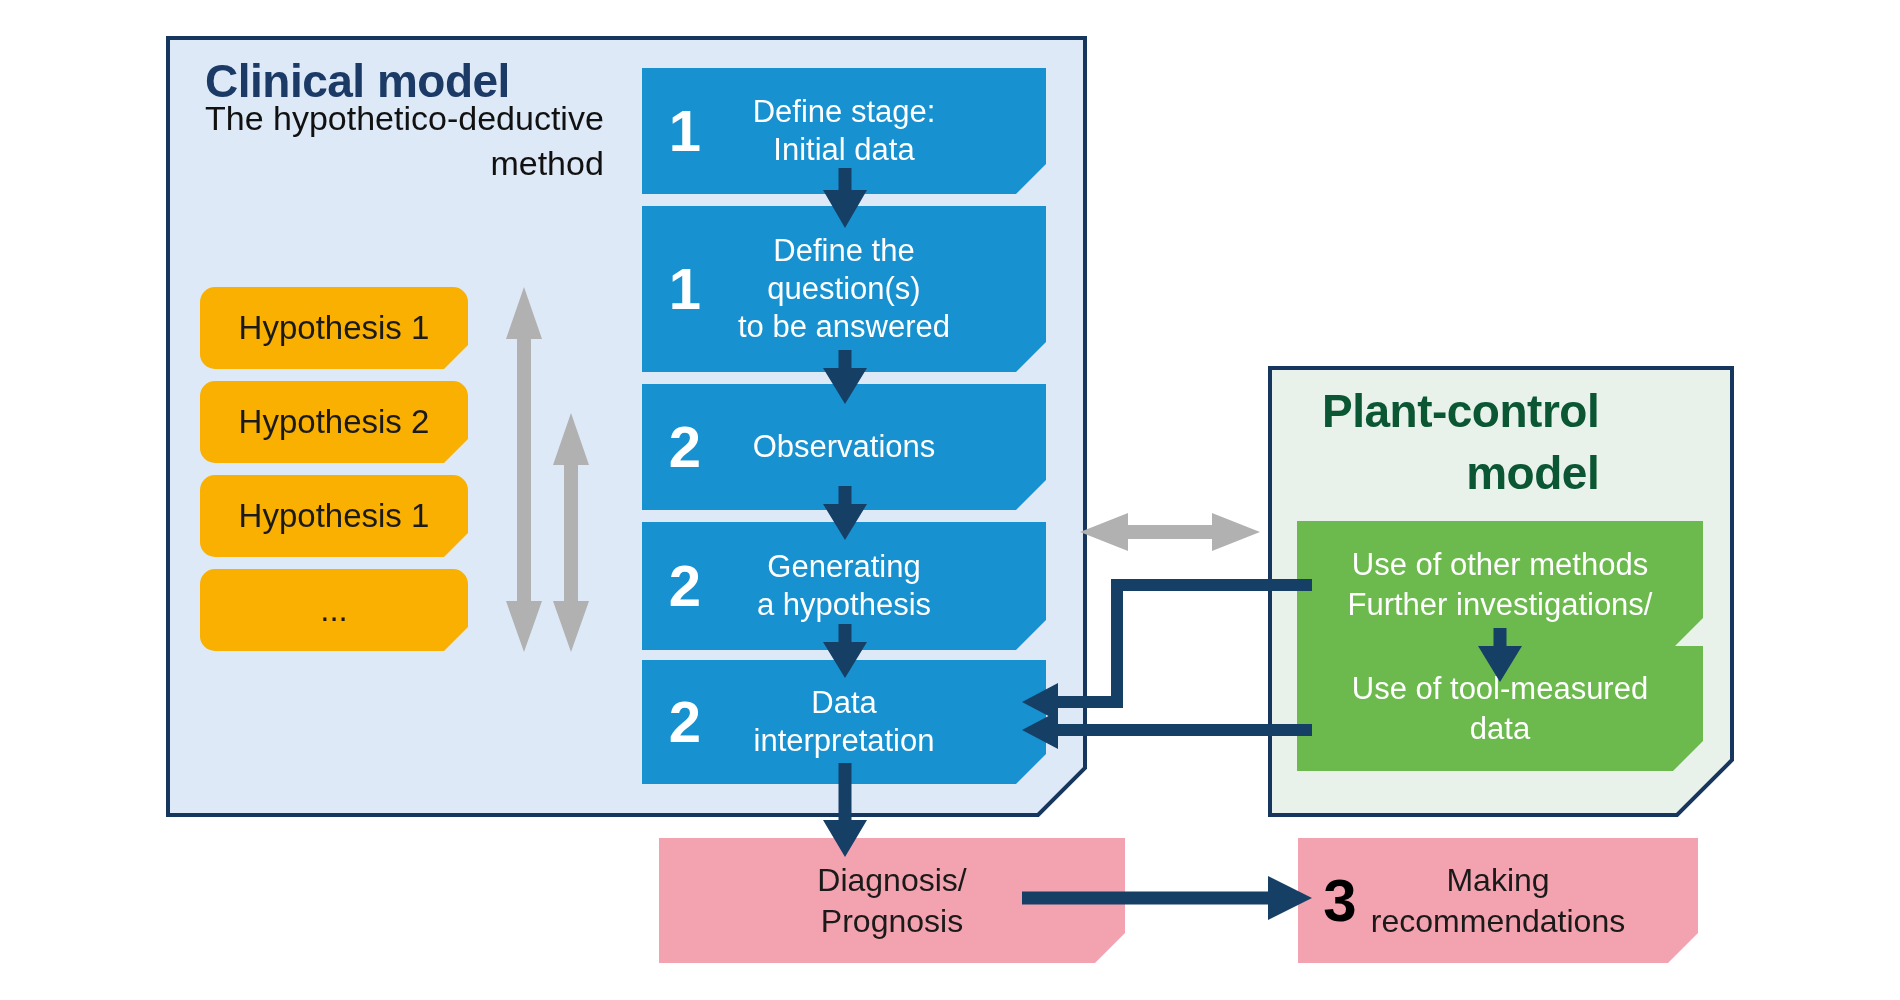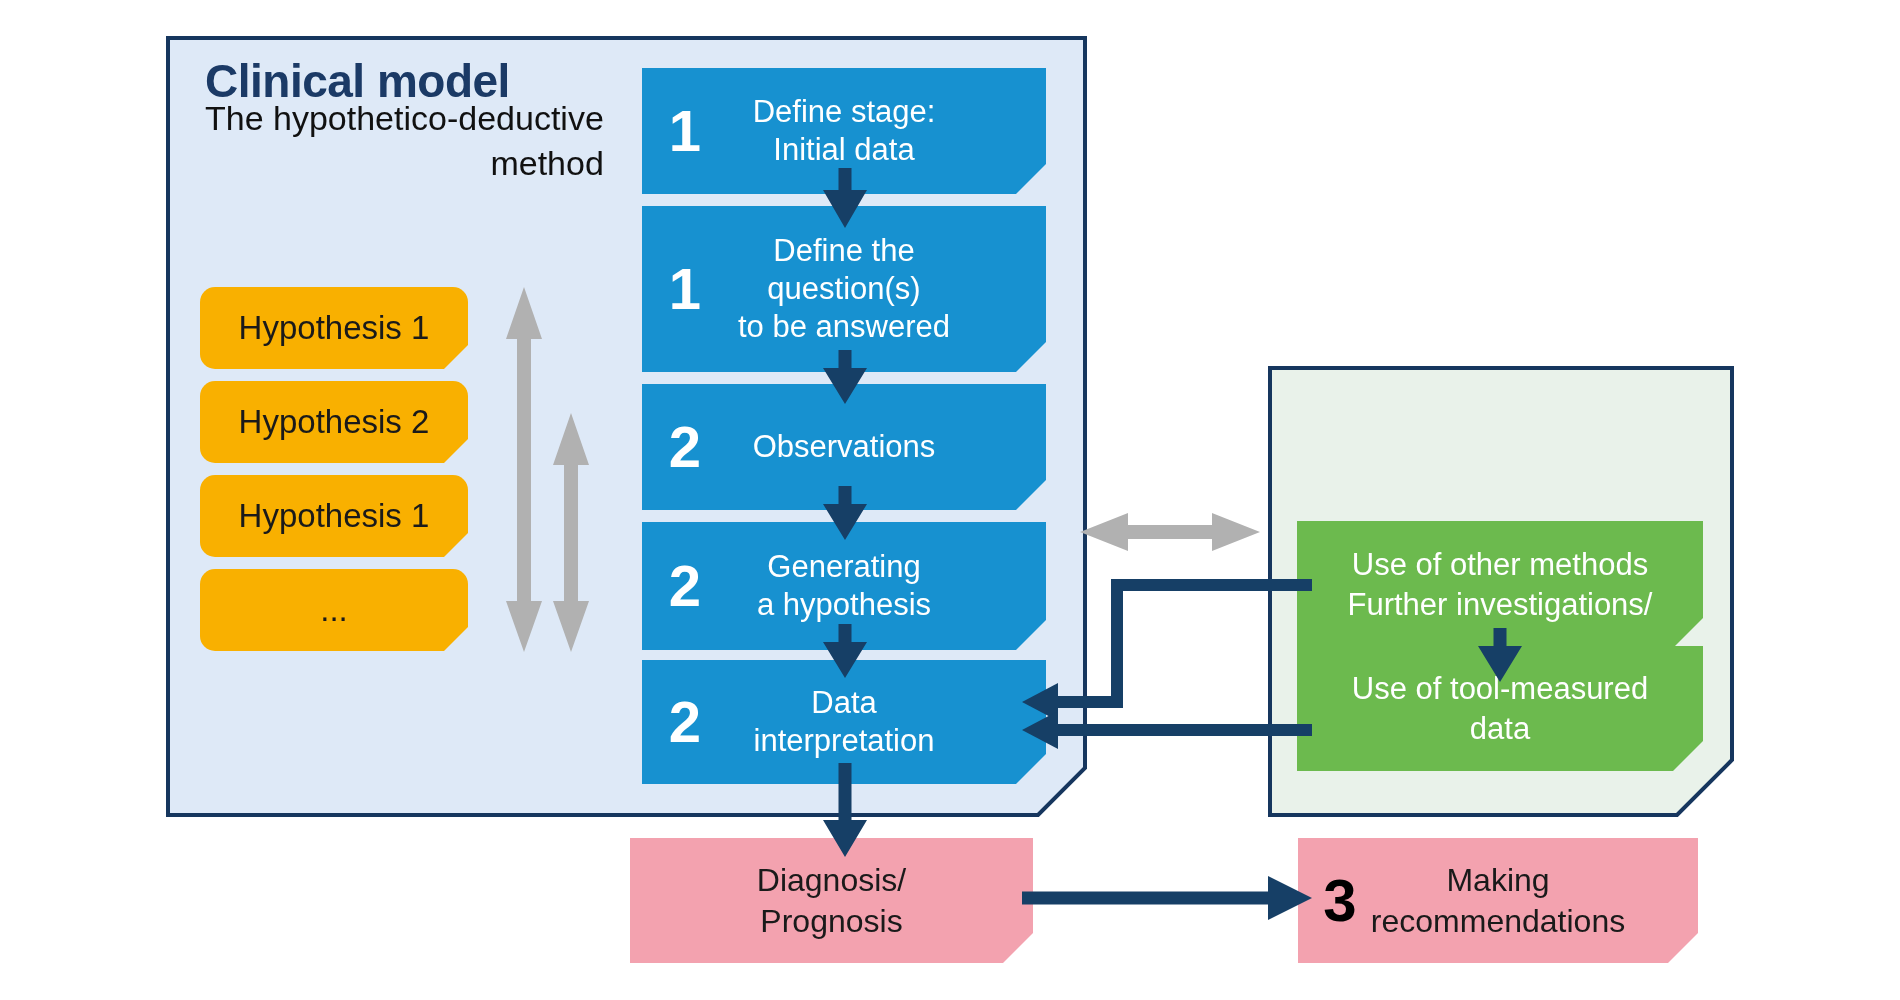--- a/index.html
+++ b/index.html
@@ -56,20 +56,24 @@
   <svg class="layer layer-bg" viewBox="0 0 1900 1000">
     <polygon class="cc" points="168,38 1085,38 1085,768 1038,815 168,815"></polygon>
     <polygon class="pc" points="1270,368 1732,368 1732,760 1677,815 1270,815"></polygon>
   </svg>
 
   <div class="abs title-clinical">Clinical model</div>
   <div class="abs subtitle-clinical">
     <div>The hypothetico-deductive</div>
     <div>method</div>
   </div>
+  <div class="abs title-plant">
+    <div>Plant-control</div>
+    <div>model</div>
+  </div>
 
   <div class="box hyp" style="top:287px">
     <span>Hypothesis 1</span>
   </div>
   <div class="box hyp" style="top:381px">
     <span>Hypothesis 2</span>
   </div>
   <div class="box hyp" style="top:475px">
     <span>Hypothesis 1</span>
   </div>
@@ -105,21 +109,21 @@
 
   <div class="box greenbox" style="top:521px;height:127px">
     <span>Use of other methods</span>
     <span>Further investigations/</span>
   </div>
   <div class="box greenbox" style="top:646px;height:125px">
     <span>Use of tool-measured</span>
     <span>data</span>
   </div>
 
-  <div class="box pinkbox" style="left:630px;width:403px">
+  <div class="box pinkbox" style="left:659px;width:466px">
     <span>Diagnosis/</span>
     <span>Prognosis</span>
   </div>
   <div class="box pinkbox" style="left:1298px;width:400px">
     <div class="num">3</div>
     <span>Making</span>
     <span>recommendations</span>
   </div>
 
   <svg class="layer layer-fg" viewBox="0 0 1900 1000">

